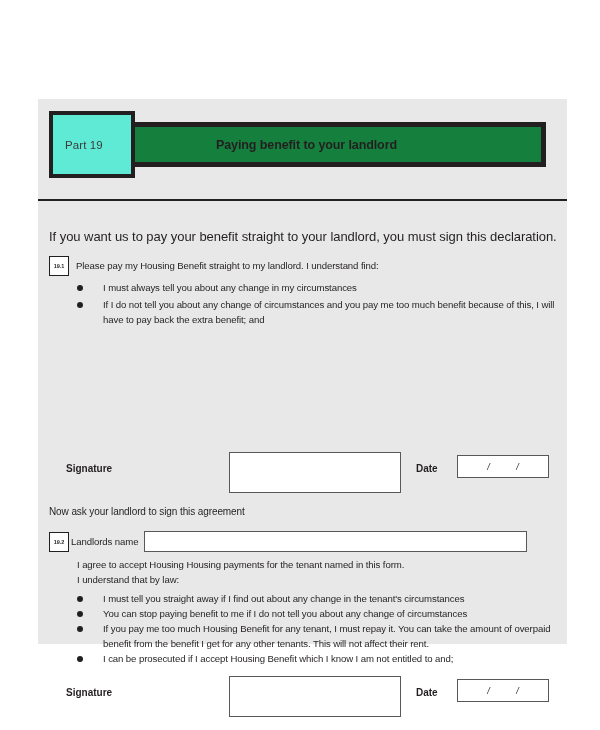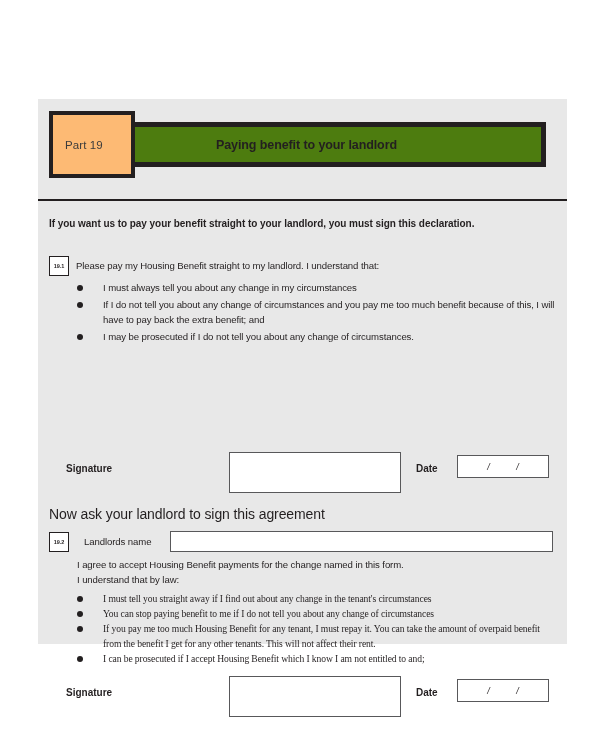--- a/index.html
+++ b/index.html
@@ -42,21 +42,21 @@
   }
 
   .title-bar {
     position: absolute;
     left: 11px;
     top: 23px;
     width: 497px;
     height: 45px;
     box-sizing: border-box;
     border: 5px solid #231f20;
-    background: #4d7c0f;
+    background: #15803d;
     display: flex;
     align-items: center;
     justify-content: center;
   }
   .title-bar .title-text {
     font-size: 12.5px;
     font-weight: bold;
     letter-spacing: -0.1px;
     color: #231f20;
     text-align: center;
@@ -64,21 +64,21 @@
   }
 
   .part-box {
     position: absolute;
     left: 11px;
     top: 12px;
     width: 86px;
     height: 67px;
     box-sizing: border-box;
     border: 4px solid #231f20;
-    background: #fdba74;
+    background: #5eead4;
     display: flex;
     align-items: center;
     z-index: 2;
   }
   .part-box .part-text {
     font-size: 11.5px;
     color: #3c3c3c;
     padding-left: 12px;
     letter-spacing: 0.1px;
   }
@@ -96,23 +96,23 @@
   .body-zone {
     position: absolute;
     left: 0;
     top: 102px;
     width: 529px;
   }
 
   .intro {
     position: absolute;
     left: 11px;
-    top: 17px;
-    font-size: 10px;
-    font-weight: bold;
+    top: 28px;
+    font-size: 13px;
+    font-weight: normal;
     letter-spacing: -0.05px;
     color: #231f20;
     white-space: nowrap;
   }
 
   
   .tag {
     width: 20px;
     height: 20px;
     box-sizing: border-box;
@@ -165,21 +165,20 @@
     position: absolute;
     left: 0;
     top: 5px;
     width: 6px;
     height: 6px;
     border-radius: 50%;
     background: #231f20;
   }
   ul.bullets.tight li {
     margin-bottom: 0;
-    font-family: Liberation Serif, serif;
   }
 
   
   .sig-row {
     position: absolute;
     left: 0;
     width: 510px;
     height: 44px;
   }
   .sig-label {
@@ -225,35 +224,35 @@
   .date-box .slash {
     font-size: 9px;
     font-style: italic;
     color: #231f20;
   }
 
   .ask-line {
     position: absolute;
     left: 11px;
     top: 305px;
-    font-size: 14px;
+    font-size: 10px;
     color: #231f20;
     letter-spacing: -0.1px;
   }
 
   .block-b {
     position: absolute;
     left: 11px;
     top: 330px;
     width: 510px;
   }
   .name-row {
     display: flex;
     align-items: center;
-    gap: 15px;
+    gap: 2px;
   }
   .name-label {
     font-size: 9.6px;
     color: #231f20;
     letter-spacing: -0.1px;
     white-space: nowrap;
   }
   .name-input {
     width: 383px;
     height: 21px;
@@ -290,26 +289,25 @@
       <div class="header-rule"></div>
     </div>
 
     <div class="body-zone">
 
       <div class="intro">If you want us to pay your benefit straight to your landlord, you must sign this declaration.</div>
 
       <div class="block-a">
         <div class="block-a-head">
           <div class="tag">19.1</div>
-          <div class="lead">Please pay my Housing Benefit straight to my landlord. I understand that:</div>
+          <div class="lead">Please pay my Housing Benefit straight to my landlord. I understand find:</div>
         </div>
         <ul class="bullets">
           <li>I must always tell you about any change in my circumstances</li>
           <li>If I do not tell you about any change of circumstances and you pay me too much benefit because of this, I will have to pay back the extra benefit; and</li>
-          <li>I may be prosecuted if I do not tell you about any change of circumstances.</li>
         </ul>
       </div>
 
       <div class="sig-row" style="top:249px;">
         <span class="sig-label">Signature</span>
         <div class="sig-box"></div>
         <span class="date-label">Date</span>
         <div class="date-box">
           <span class="slash">/</span>
           <span class="slash">/</span>
@@ -318,21 +316,21 @@
 
       <div class="ask-line">Now ask your landlord to sign this agreement</div>
 
       <div class="block-b">
         <div class="name-row">
           <div class="tag">19.2</div>
           <span class="name-label">Landlords name</span>
           <input class="name-input" type="text" placeholder="" style="">
         </div>
 
-        <div class="para">I agree to accept Housing Benefit payments for the change named in this form.</div>
+        <div class="para">I agree to accept Housing Housing payments for the tenant named in this form.</div>
         <div class="para second">I understand that by law:</div>
 
         <ul class="bullets tight">
           <li>I must tell you straight away if I find out about any change in the tenant's circumstances</li>
           <li>You can stop paying benefit to me if I do not tell you about any change of circumstances</li>
           <li>If you pay me too much Housing Benefit for any tenant, I must repay it. You can take the amount of overpaid benefit from the benefit I get for any other tenants. This will not affect their rent.</li>
           <li>I can be prosecuted if I accept Housing Benefit which I know I am not entitled to and;</li>
         </ul>
       </div>
 

